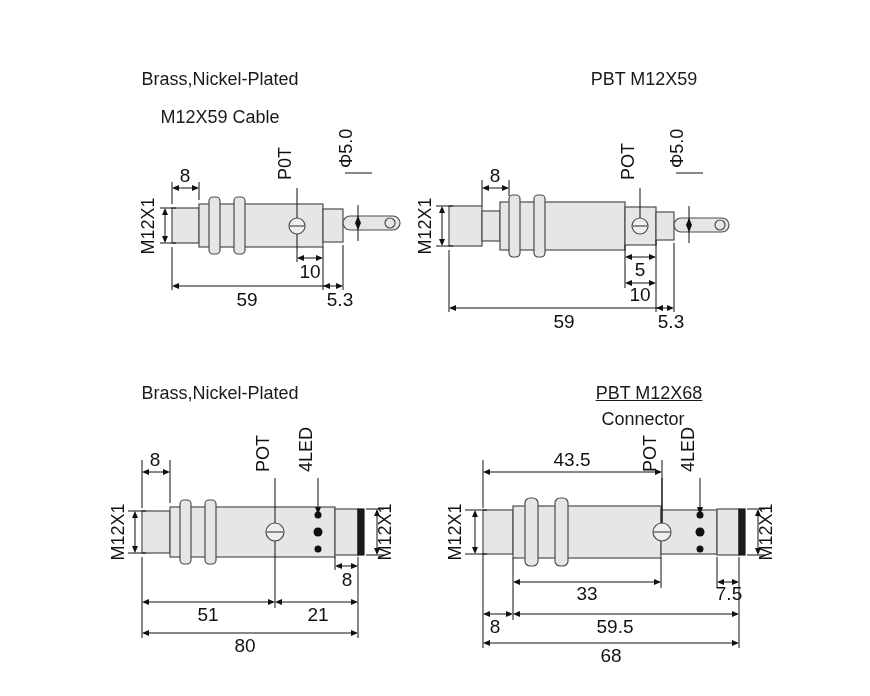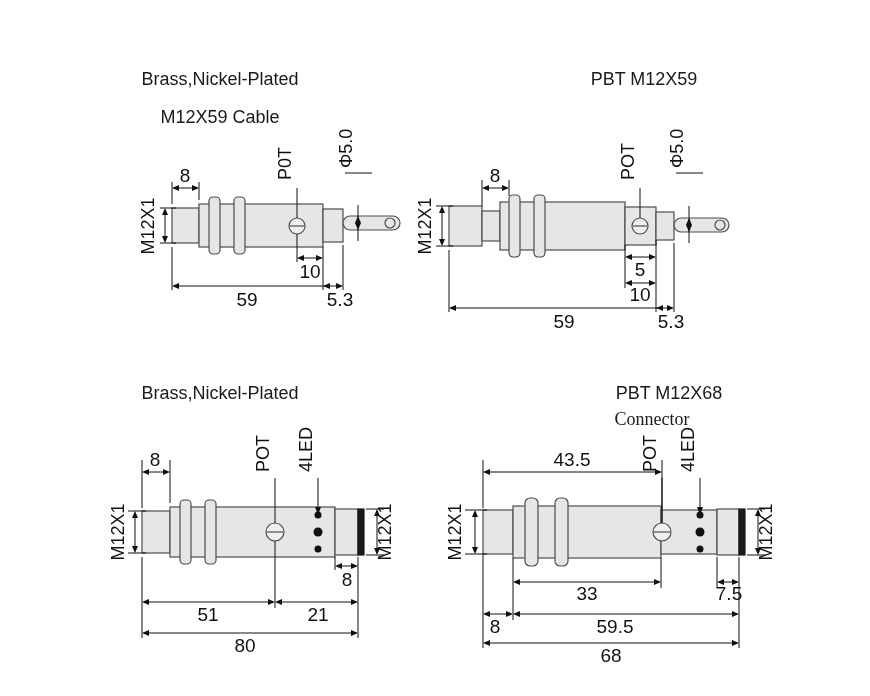--- a/index.html
+++ b/index.html
@@ -288,22 +288,22 @@
         <line x1="144" y1="285" x2="356" y2="285"></line>
         <path d="M142,285 l7,-3 l0,6 z" fill="#111" stroke="none"></path>
         <path d="M358,285 l-7,-3 l0,6 z" fill="#111" stroke="none"></path>
       </g>
       <text class="dimtxt" x="245" y="304" text-anchor="middle">80</text>
     </svg>
   </div>
 
   <div class="panel" style="left:435px;top:348px;width:435px;height:348px;">
 
-    <div class="title" style="left:69px;top:32px;width:330px;">PBT M12X68</div>
-    <div class="title" style="left:52px;top:58px;width:330px;font-family:Liberation Serif, serif;">Connector</div>
+    <div class="title" style="left:49px;top:32px;width:330px;text-decoration:underline;">PBT M12X68</div>
+    <div class="title" style="left:43px;top:58px;width:330px;">Connector</div>
 
     <svg width="435" height="348" viewBox="0 0 435 348">
       <g stroke="#4d4d4d" stroke-width="1.2" fill="none">
 
         <rect x="48" y="162" width="30" height="44" fill="#e6e6e6"></rect>
 
         <rect x="78" y="158" width="148" height="52" fill="#e6e6e6"></rect>
 
         <rect x="90" y="150" width="13" height="68" rx="5" fill="#e6e6e6"></rect>
         <rect x="120" y="150" width="13" height="68" rx="5" fill="#e6e6e6"></rect>

